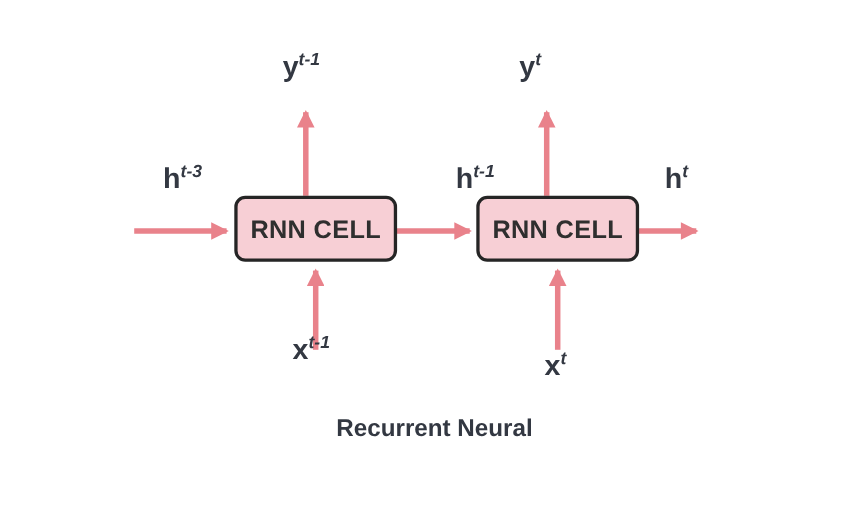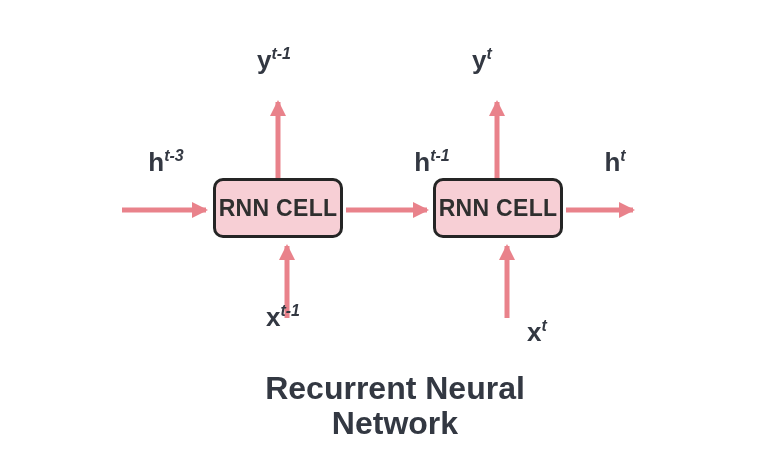--- a/index.html
+++ b/index.html
@@ -22,21 +22,21 @@
     pointer-events: none;
   }
   .arrow-line {
     stroke: var(--arrow, #e9828b);
     stroke-width: 5;
     fill: none;
   }
   .cell {
     position: absolute;
     box-sizing: border-box;
-    width: 130px;
+    width: 148px;
     height: 60px;
     background: var(--cell_fill, #f7cfd5);
     border: 3px solid var(--cell_border, #252525);
     border-radius: 10px;
     display: flex;
     align-items: center;
     justify-content: center;
     font-weight: bold;
     font-size: 23px;
     letter-spacing: 0.3px;
@@ -58,29 +58,28 @@
     position: relative;
     top: -10px;
     font-style: italic;
   }
   .lbl-h-prev2 { left: 166px; top: 149px; }
   .lbl-y-prev  { left: 274px; top: 47px; }
   .lbl-h-prev  { left: 384px; top: 149px; margin-left: 48px; }
   .lbl-y-curr  { left: 482px; top: 47px; }
   .lbl-h-curr  { left: 595px; top: 149px; margin-left: 20px; }
   .lbl-x-prev  { left: 283px; top: 304px; }
-  .lbl-x-curr  { left: 505px; top: 319px; margin-left: 32px; }
+  .lbl-x-curr  { left: 505px; top: 319px; }
   .diagram-title {
     position: absolute;
     left: 395px;
     top: 371px;
     transform: translateX(-50%);
-    text-align: center;
     font-weight: bold;
-    font-size: 32px;
+    font-size: 22px;
     line-height: 35px;
     color: var(--label_text, #333842);
     white-space: nowrap;
   }
 </style>
 </head>
 <body>
 
 <div class="stage">
 
@@ -129,16 +128,15 @@
   <div class="lbl lbl-x-prev">
     <span>x</span><span class="sup">t-1</span>
   </div>
 
   <div class="lbl lbl-x-curr">
     <span>x</span><span class="sup">t</span>
   </div>
 
   <div class="diagram-title">
     <div>Recurrent Neural</div>
-    <div>Network</div>
   </div>
 
 </div>
 
 </body></html>

